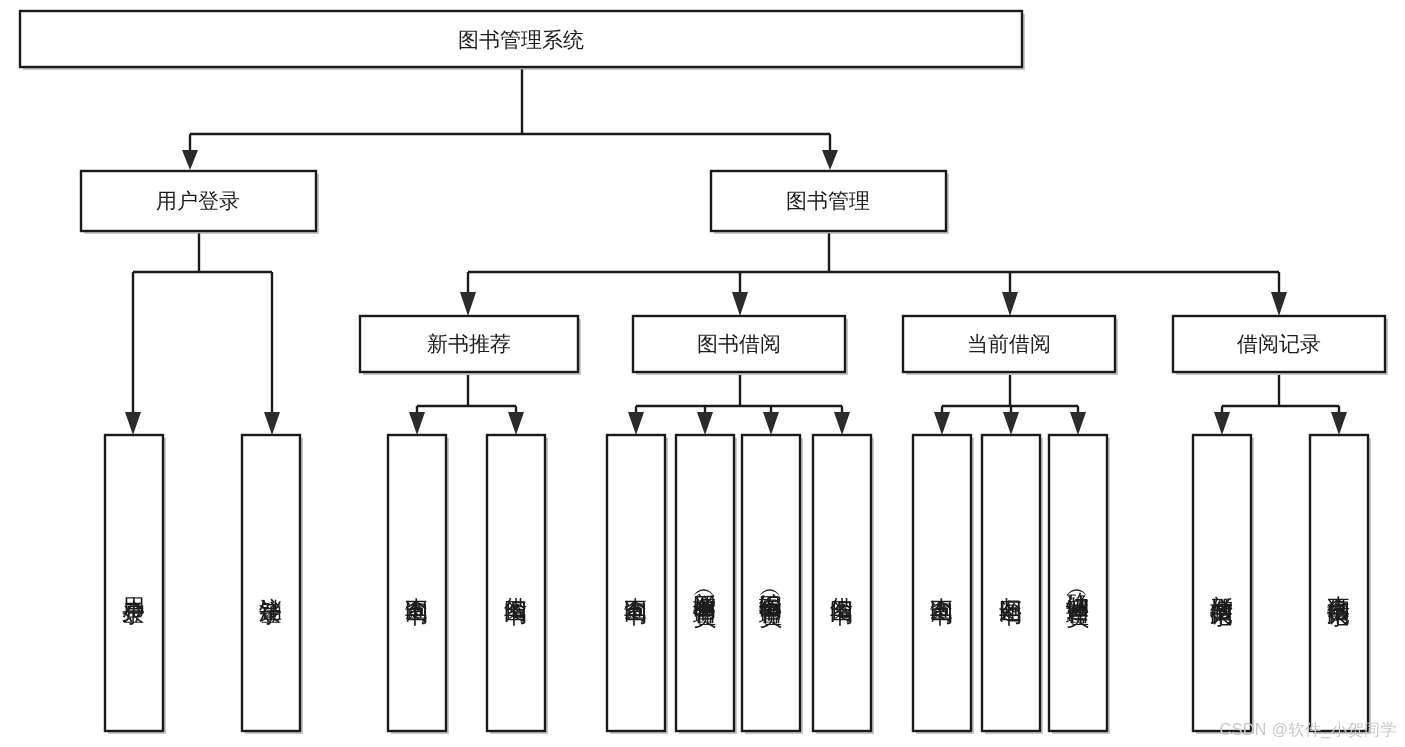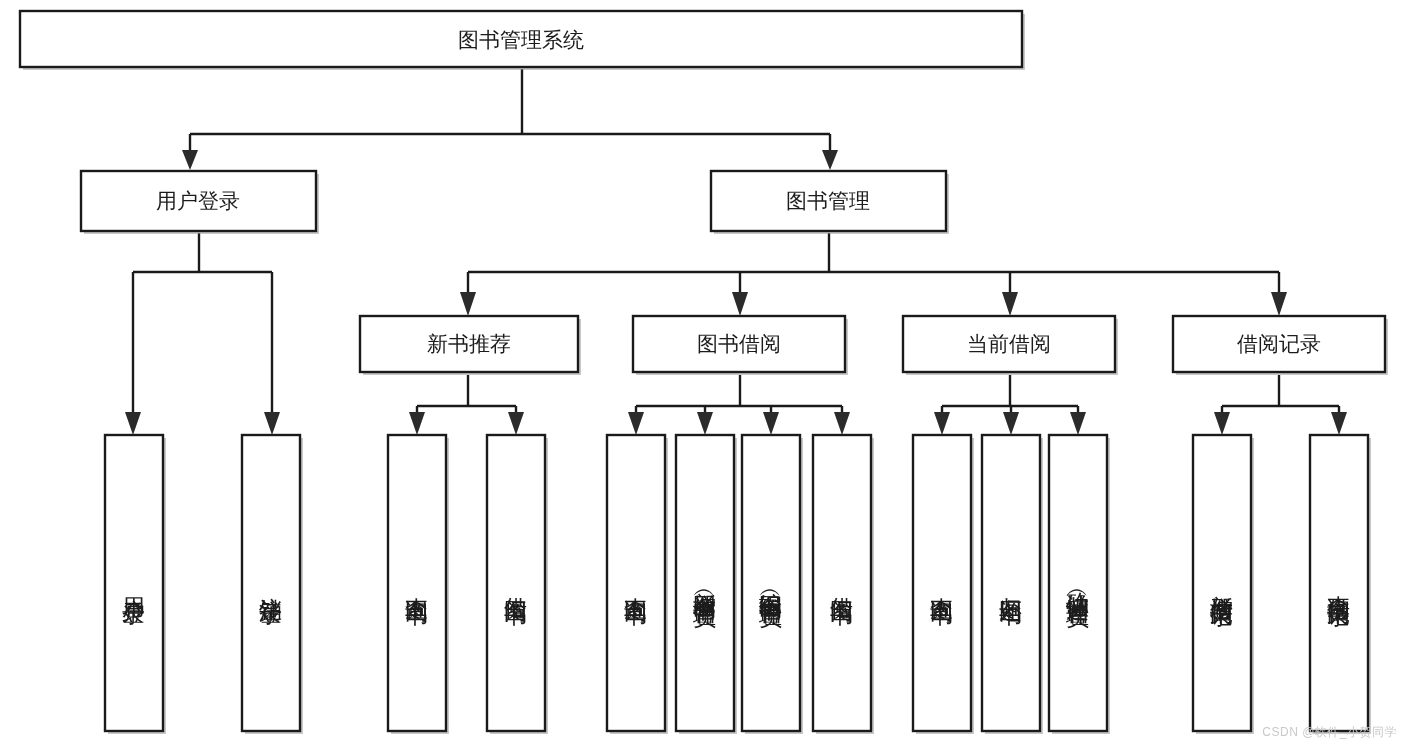--- a/index.html
+++ b/index.html
@@ -52,21 +52,21 @@
   }
   .arrow-head {
     fill: #2b2b2b;
     stroke: none;
   }
   .watermark {
     position: absolute;
     right: 8px;
     bottom: 6px;
     font-family: "Liberation Sans", "DejaVu Sans", sans-serif;
-    font-size: 12px;
+    font-size: 16px;
     color: #c9c9c9;
     letter-spacing: 0.5px;
     white-space: nowrap;
     pointer-events: none;
   }
 </style>
 </head>
 <body>
 
 <svg id="diagram" viewBox="0 0 1405 747">

